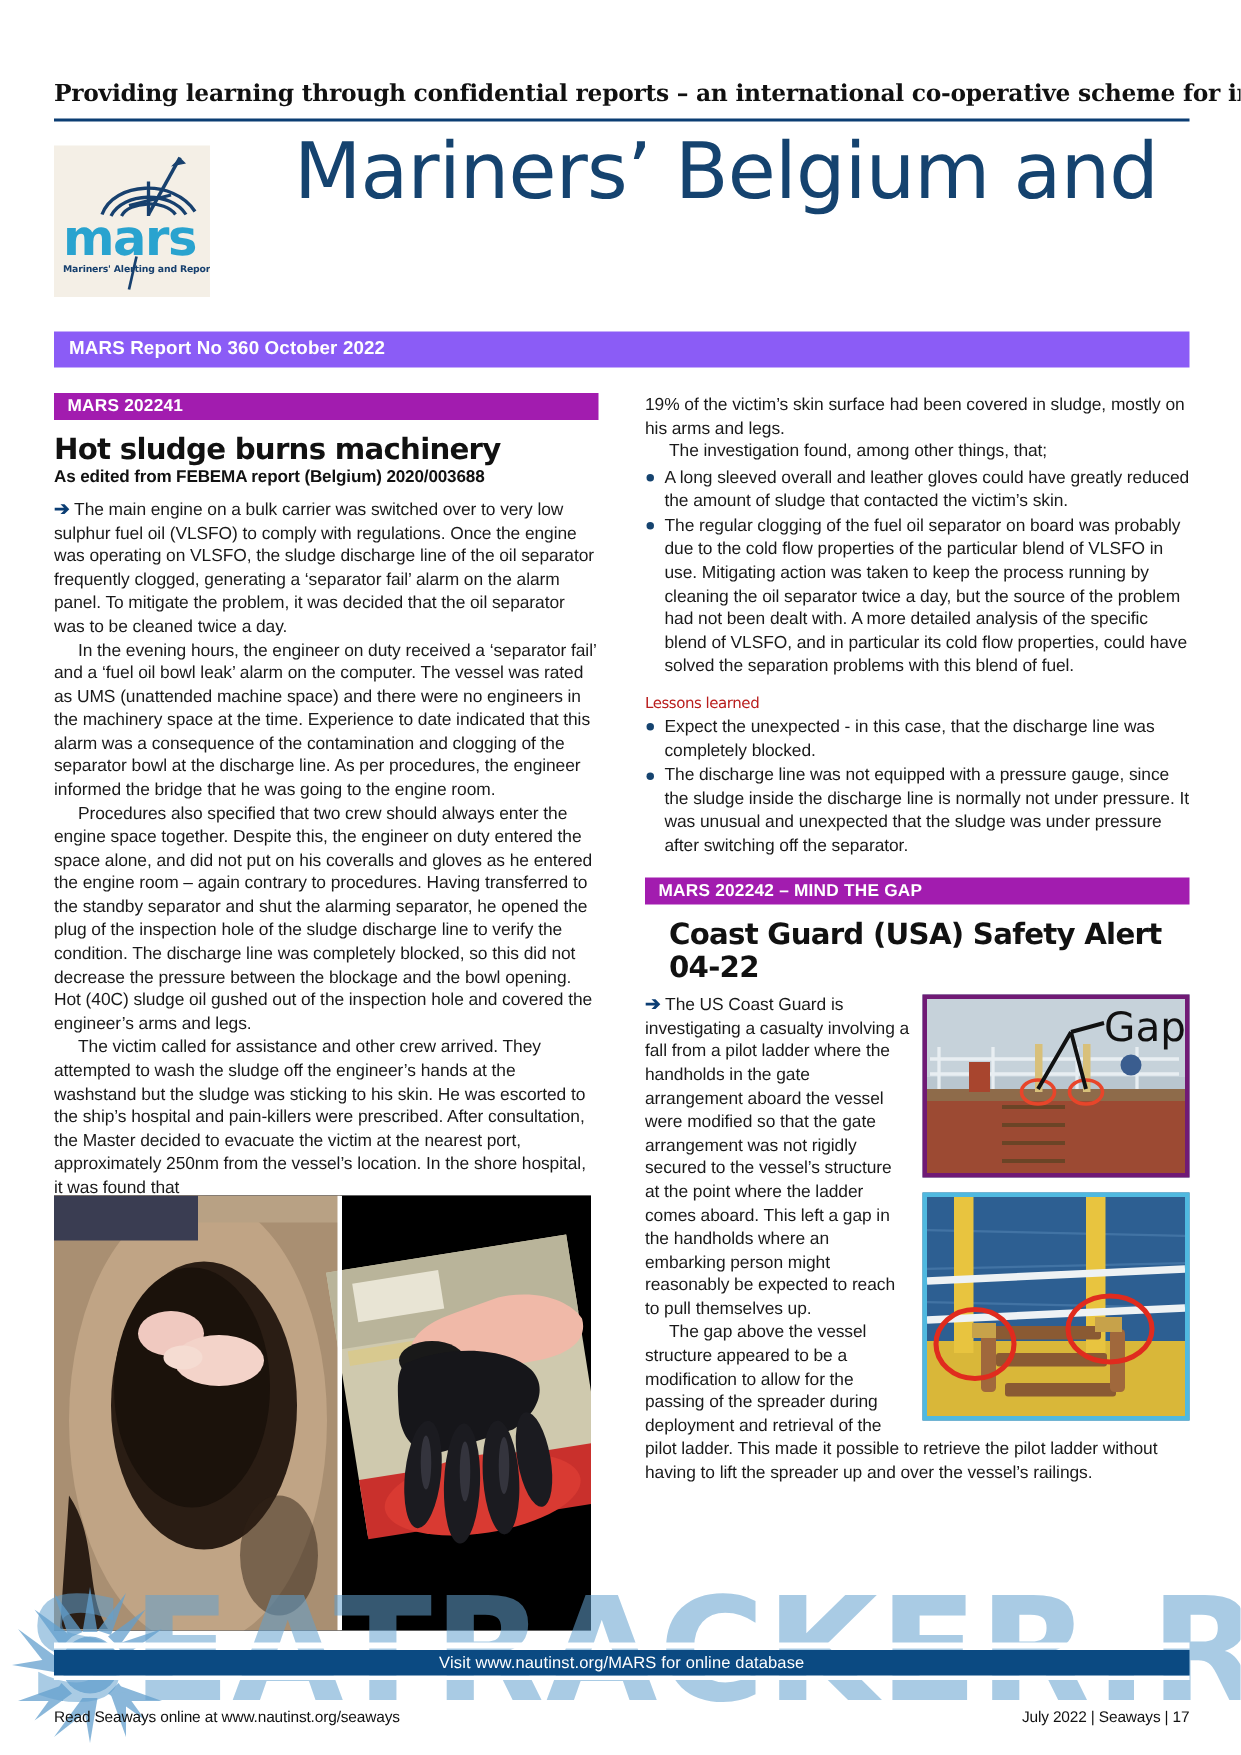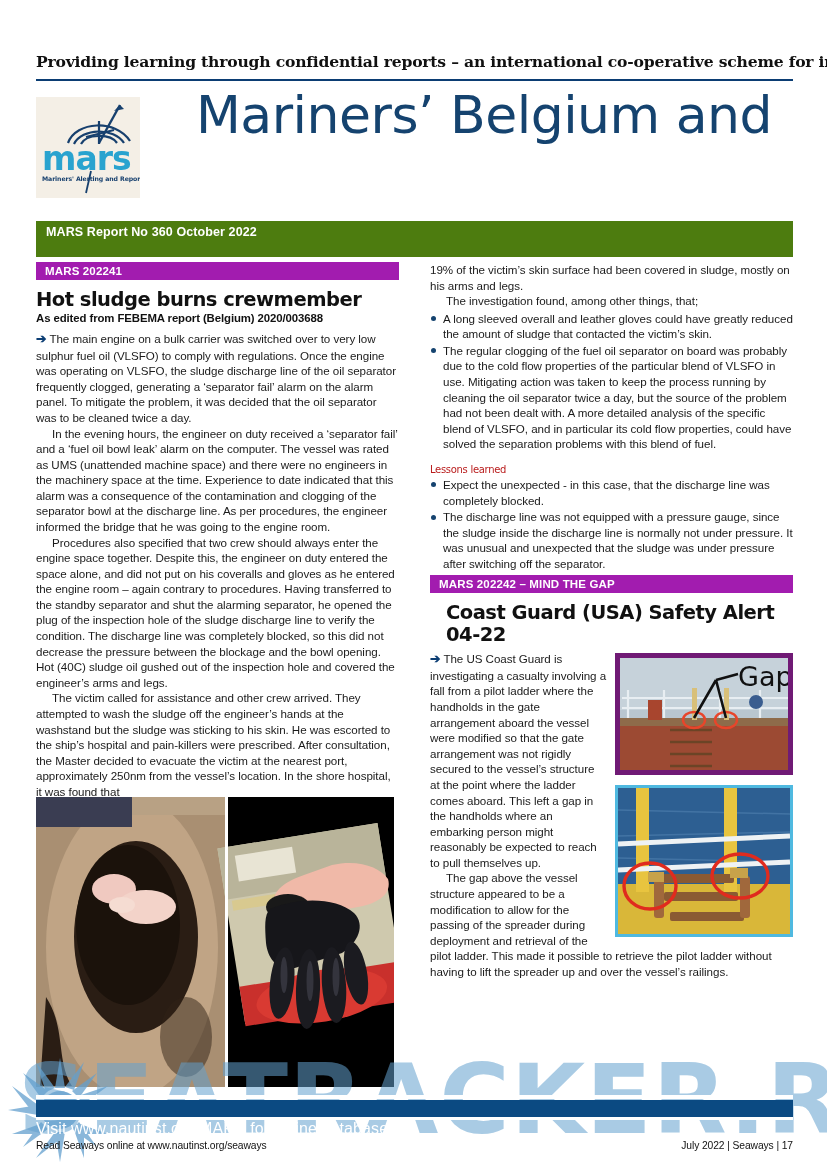--- a/index.html
+++ b/index.html
@@ -96,22 +96,22 @@
     line-height: 1.06;
     color: #15436f;
     letter-spacing: -0.5px;
   }
 
   .report-bar {
     position: absolute;
     left: 36px;
     top: 221px;
     width: 757px;
-    height: 36px;
-    background: #4d7c0f;
+    height: 24px;
+    background: #8b5cf6;
   }
   .report-bar span {
     position: absolute;
     left: 10px;
     top: 4px;
     color: #ffffff;
     font-size: 12.5px;
     font-weight: 700;
     letter-spacing: 0.1px;
   }
@@ -219,21 +219,21 @@
     z-index: 5;
   }
   .photo-right-wrap {
     float: right;
     width: 178px;
     margin: 2px 0 4px 8px;
   }
   .photo-gap {
     width: 178px;
     height: 122px;
-    border: 5px solid #701a75;
+    border: 3px solid #701a75;
     box-sizing: border-box;
     overflow: hidden;
     position: relative;
     background: #6a8aa8;
   }
   .photo-ladder {
     margin-top: 10px;
     width: 178px;
     height: 152px;
     border: 3px solid #4fb9e0;
@@ -250,25 +250,24 @@
     top: 1100px;
     width: 757px;
     height: 17px;
     background: #0b4a82;
     z-index: 45;
   }
   .footer-bar span {
     position: absolute;
     left: 0; right: 0;
     top: 2.5px;
-    text-align: left;
+    text-align: center;
     color: #ffffff;
-    font-size: 16px;
+    font-size: 11px;
     letter-spacing: 0.1px;
-    margin-top: 17px;
   }
   .footer-rule-top {
     position: absolute;
     left: 36px;
     top: 1095px;
     width: 757px;
     height: 4px;
     background: #ffffff;
     z-index: 44;
   }
@@ -332,21 +331,21 @@
   <div class="report-bar">
     <span>MARS Report No 360 October 2022</span>
   </div>
 
   <div class="col col-left">
 
     <div class="section-bar">
       <span>MARS 202241</span>
     </div>
 
-    <h2 class="headline">Hot sludge burns crewmember</h2>
+    <h2 class="headline">Hot sludge burns machinery</h2>
     <p class="credit">As edited from FEBEMA report (Belgium) 2020/003688</p>
 
     <p class="body"><span class="arrow">➔</span> <span>The main engine on a bulk carrier was switched over to very low sulphur fuel oil (VLSFO) to comply with regulations. Once the engine was operating on VLSFO, the sludge discharge line of the oil separator frequently clogged, generating a ‘separator fail’ alarm on the alarm panel. To mitigate the problem, it was decided that the oil separator was to be cleaned twice a day.</span></p>
     <p class="body indent">In the evening hours, the engineer on duty received a ‘separator fail’ and a ‘fuel oil bowl leak’ alarm on the computer. The vessel was rated as UMS (unattended machine space) and there were no engineers in the machinery space at the time. Experience to date indicated that this alarm was a consequence of the contamination and clogging of the separator bowl at the discharge line. As per procedures, the engineer informed the bridge that he was going to the engine room.</p>
     <p class="body indent">Procedures also specified that two crew should always enter the engine space together. Despite this, the engineer on duty entered the space alone, and did not put on his coveralls and gloves as he entered the engine room – again contrary to procedures. Having transferred to the standby separator and shut the alarming separator, he opened the plug of the inspection hole of the sludge discharge line to verify the condition. The discharge line was completely blocked, so this did not decrease the pressure between the blockage and the bowl opening. Hot (40C) sludge oil gushed out of the inspection hole and covered the engineer’s arms and legs.</p>
     <p class="body indent">The victim called for assistance and other crew arrived. They attempted to wash the sludge off the engineer’s hands at the washstand but the sludge was sticking to his skin. He was escorted to the ship’s hospital and pain-killers were prescribed. After consultation, the Master decided to evacuate the victim at the nearest port, approximately 250nm from the vessel’s location. In the shore hospital, it was found that</p>
   </div>
 
   <div class="col col-right">
 
@@ -357,21 +356,21 @@
       <li>A long sleeved overall and leather gloves could have greatly reduced the amount of sludge that contacted the victim’s skin.</li>
       <li>The regular clogging of the fuel oil separator on board was probably due to the cold flow properties of the particular blend of VLSFO in use. Mitigating action was taken to keep the process running by cleaning the oil separator twice a day, but the source of the problem had not been dealt with. A more detailed analysis of the specific blend of VLSFO, and in particular its cold flow properties, could have solved the separation problems with this blend of fuel.</li>
     </ul>
 
     <h3 class="lessons">Lessons learned</h3>
     <ul class="bullets">
       <li>Expect the unexpected - in this case, that the discharge line was completely blocked.</li>
       <li>The discharge line was not equipped with a pressure gauge, since the sludge inside the discharge line is normally not under pressure. It was unusual and unexpected that the sludge was under pressure after switching off the separator.</li>
     </ul>
 
-    <div class="section-bar" style="margin-top:4px;">
+    <div class="section-bar" style="margin-top:14px;">
       <span>MARS 202242 – MIND THE GAP</span>
     </div>
 
     <h2 class="headline" style="margin-bottom:5px;margin-left:16px;">Coast Guard (USA) Safety Alert 04-22</h2>
 
     <div class="photo-right-wrap">
 
       <div class="photo-gap">
         <svg width="172" height="116" viewBox="0 0 172 116">
           <rect x="0" y="0" width="172" height="116" fill="#b9c6cf"></rect>

